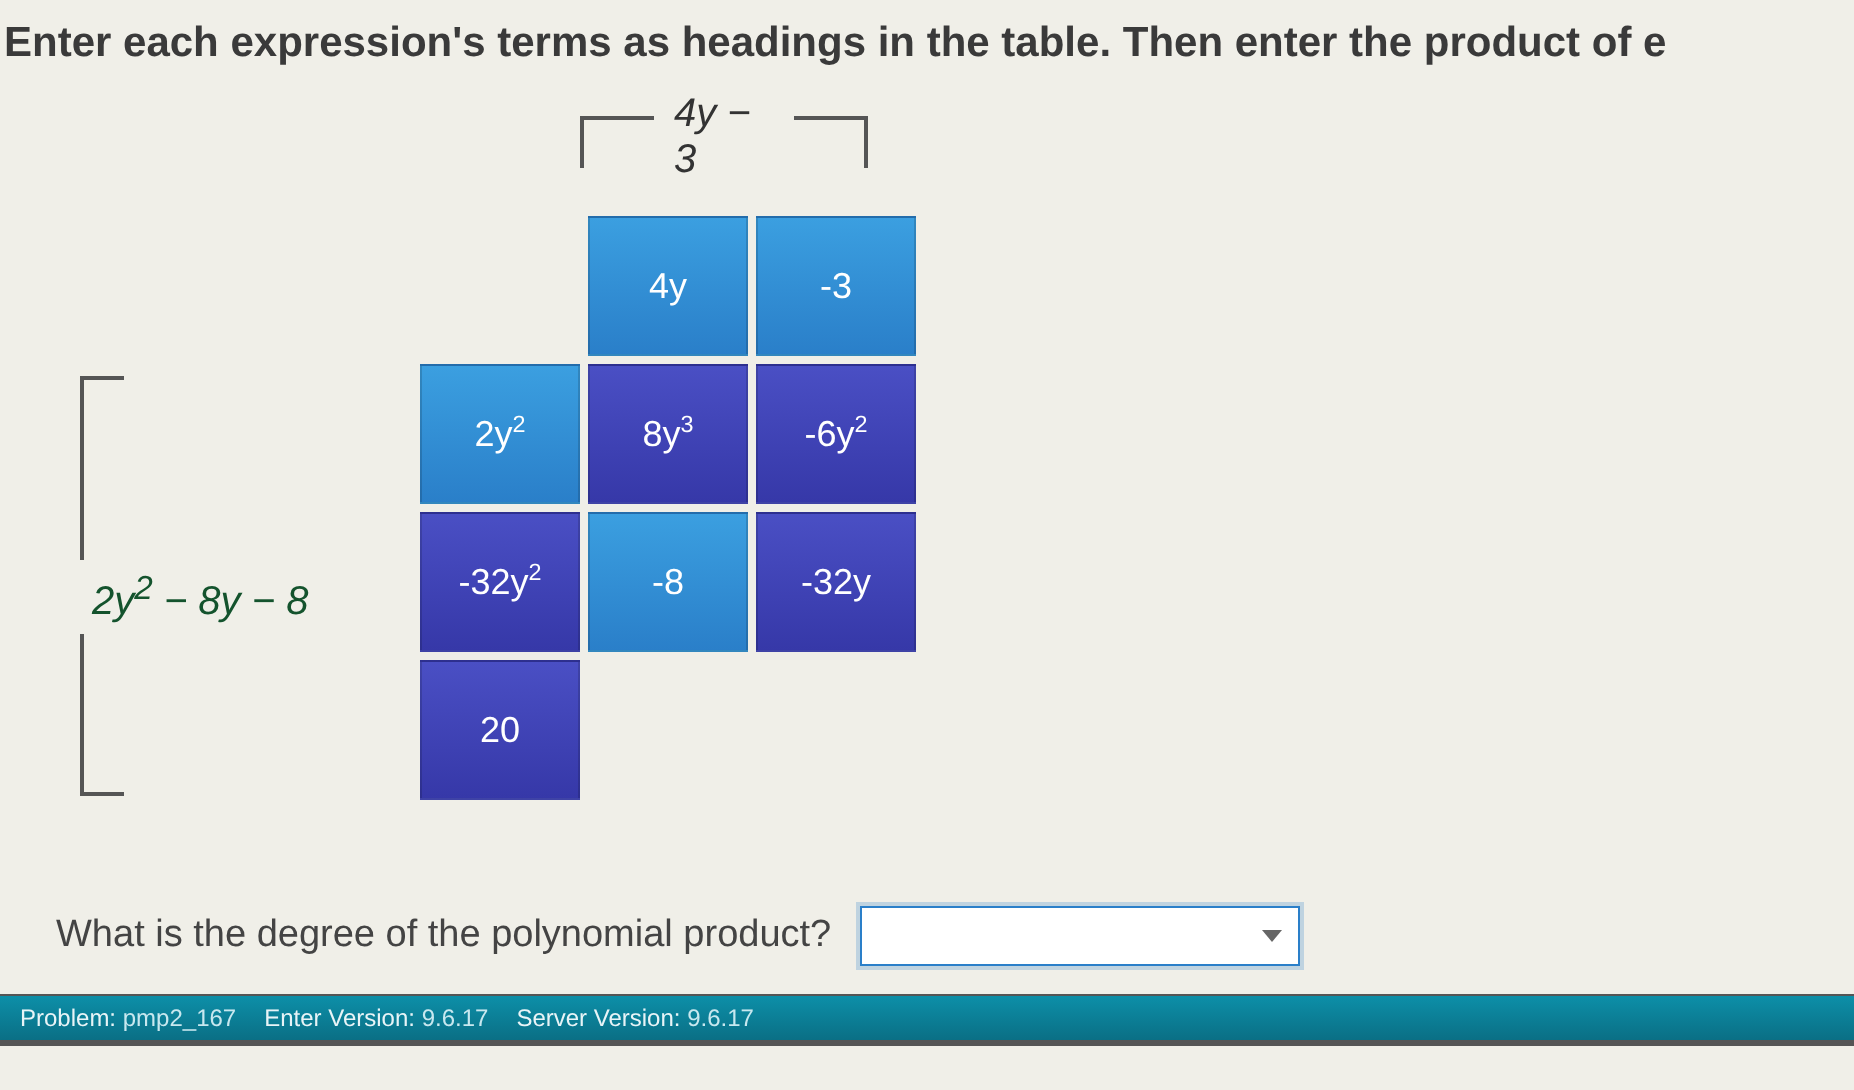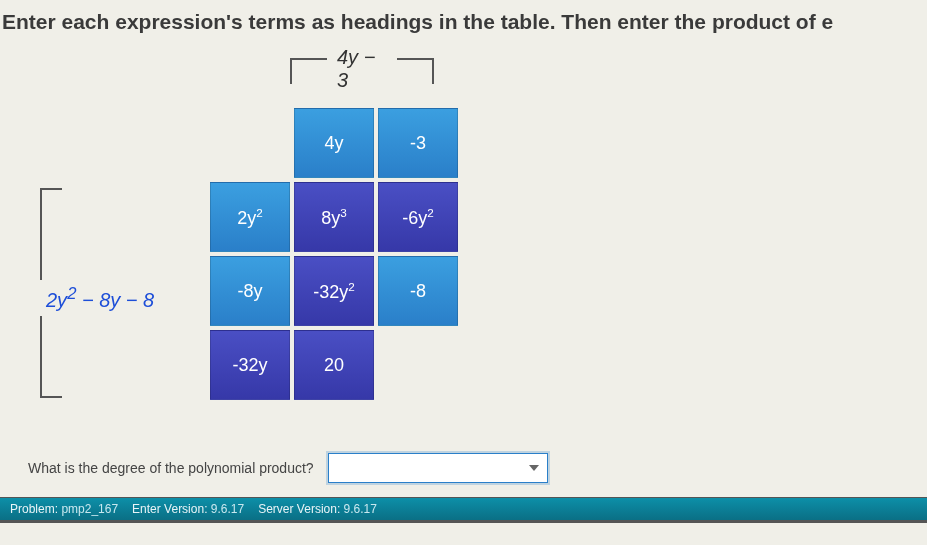--- a/index.html
+++ b/index.html
@@ -56,21 +56,21 @@
       border-top: 2px solid #555;
       border-bottom: 2px solid #555;
     }
     .row-bracket-lbl {
       position: absolute;
       top: 232px;
       left: 0px;
       background: #f0efe8;
       padding: 4px 6px;
       font-size: 20px;
-      color: #1d4ed8;
+      color: #14532d;
       font-style: italic;
     }
     .grid {
       position: absolute;
       top: 60px;
       left: 170px;
       display: grid;
       grid-template-columns: 80px 80px 80px;
       grid-template-rows: 70px 70px 70px 70px;
       gap: 4px;
@@ -97,21 +97,21 @@
     .cell span { font-style: normal; }
     .question-row {
       position: absolute;
       bottom: 62px;
       left: 28px;
       display: flex;
       align-items: center;
       gap: 14px;
     }
     .question-text {
-      font-size: 14px;
+      font-size: 19px;
       color: #444;
     }
     .answer-select {
       width: 220px;
       height: 30px;
       background: #fff;
       border: 1px solid #2a7fc9;
       box-shadow: 0 0 0 2px rgba(42,127,201,0.25);
       display: flex;
       align-items: center;
@@ -171,23 +171,20 @@
     <div class="cell light">
         <span>2y<sup>2</sup></span>
       </div>
     <div class="cell dark">
         <span>8y<sup>3</sup></span>
       </div>
     <div class="cell dark">
         <span>-6y<sup>2</sup></span>
       </div>
 
-    <div class="cell light">
-        <span>-8y</span>
-      </div>
     <div class="cell dark">
         <span>-32y<sup>2</sup></span>
       </div>
 
     <div class="cell light">
         <span>-8</span>
       </div>
     <div class="cell dark">
         <span>-32y</span>
       </div>

